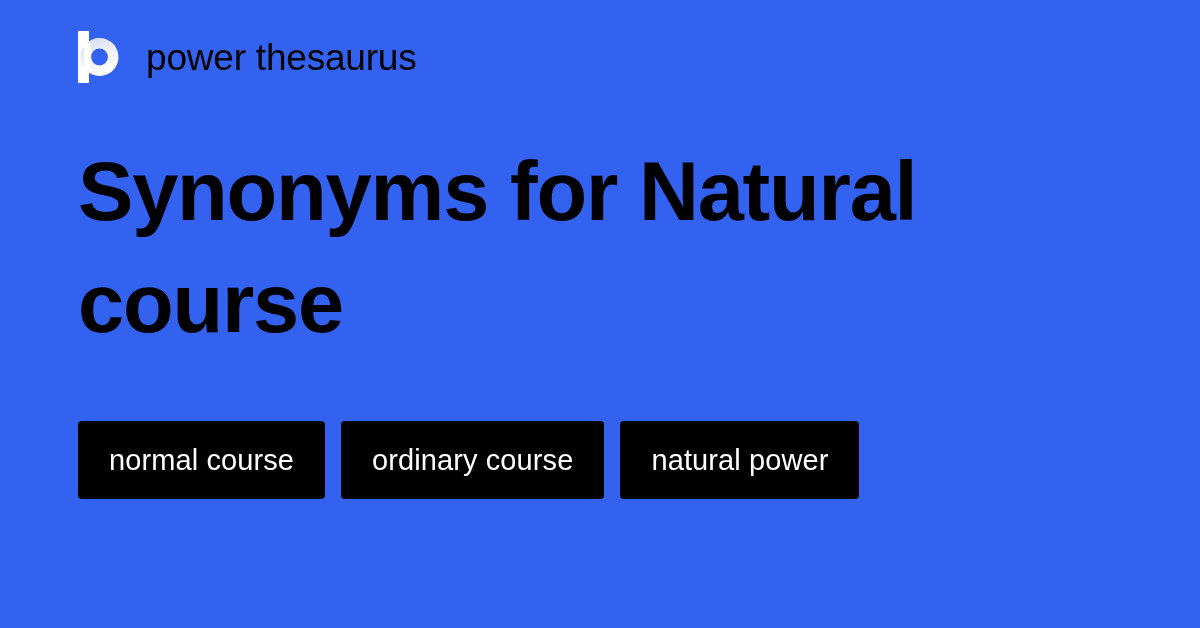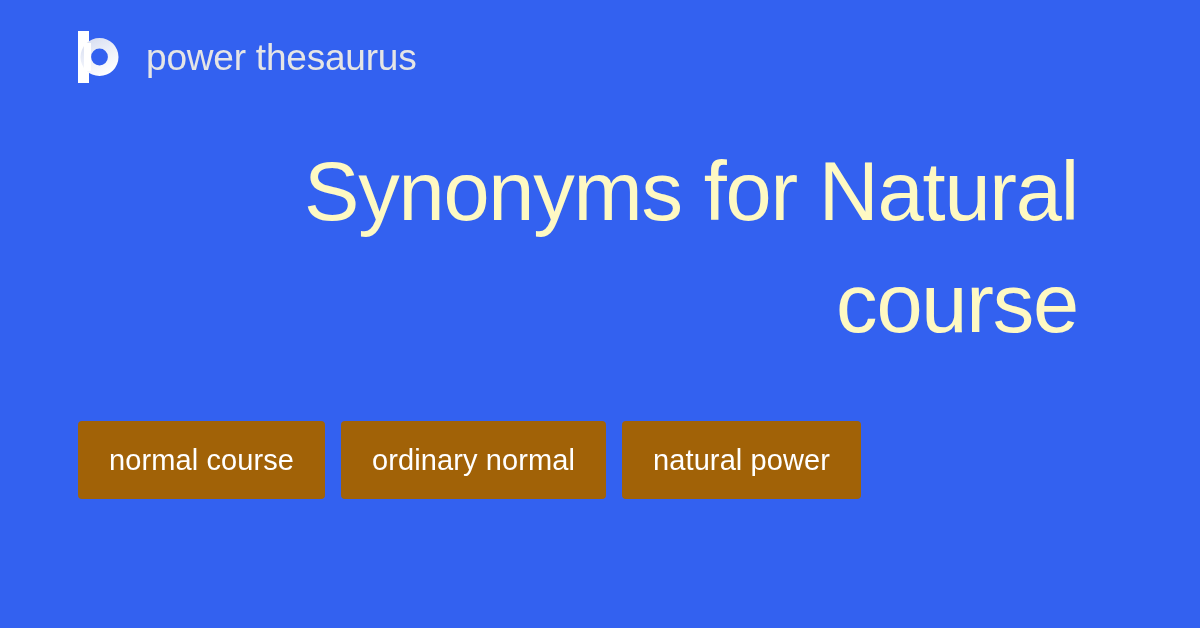--- a/index.html
+++ b/index.html
@@ -32,62 +32,61 @@
     height: 58px;
   }
   .logo-mark {
     width: 46px;
     height: 52px;
     display: block;
     flex: none;
   }
   .brand-name {
     margin-left: 22px;
-    color: #e5e5e5;
+    color: #000000;
     font-size: 37px;
     font-weight: 400;
     letter-spacing: -0.2px;
     line-height: 1;
     white-space: nowrap;
   }
 
   
   .headline {
     position: absolute;
     left: 78px;
     top: 136px;
     width: 1000px;
     margin: 0;
-    color: #fef9c3;
+    color: #000000;
     font-size: 83px;
-    font-weight: 400;
+    font-weight: 700;
     line-height: 112px;
     letter-spacing: -1.2px;
-    text-align: right;
   }
 
   
   .chips {
     position: absolute;
     left: 78px;
     top: 421px;
     width: 1060px;
     display: flex;
     flex-wrap: wrap;
     gap: 17px 16px;
     align-content: flex-start;
   }
   .chip {
     height: 78px;
     box-sizing: border-box;
     display: flex;
     align-items: center;
     justify-content: center;
     padding: 0 31px;
-    background: #a16207;
+    background: #000000;
     border-radius: 4px;
     color: #ffffff;
     font-size: 29px;
     font-weight: 400;
     line-height: 1;
     white-space: nowrap;
     letter-spacing: 0.1px;
   }
 </style>
 </head>
@@ -111,17 +110,17 @@
 
       <rect x="6" y="12" width="7" height="28" fill="#ffffff"></rect>
     </svg>
     <span class="brand-name">power thesaurus</span>
   </div>
 
   <h1 class="headline">Synonyms for Natural course</h1>
 
   <div class="chips">
     <div class="chip">normal course</div>
-    <div class="chip">ordinary normal</div>
+    <div class="chip">ordinary course</div>
     <div class="chip">natural power</div>
   </div>
 
 </div>
 
 </body></html>

